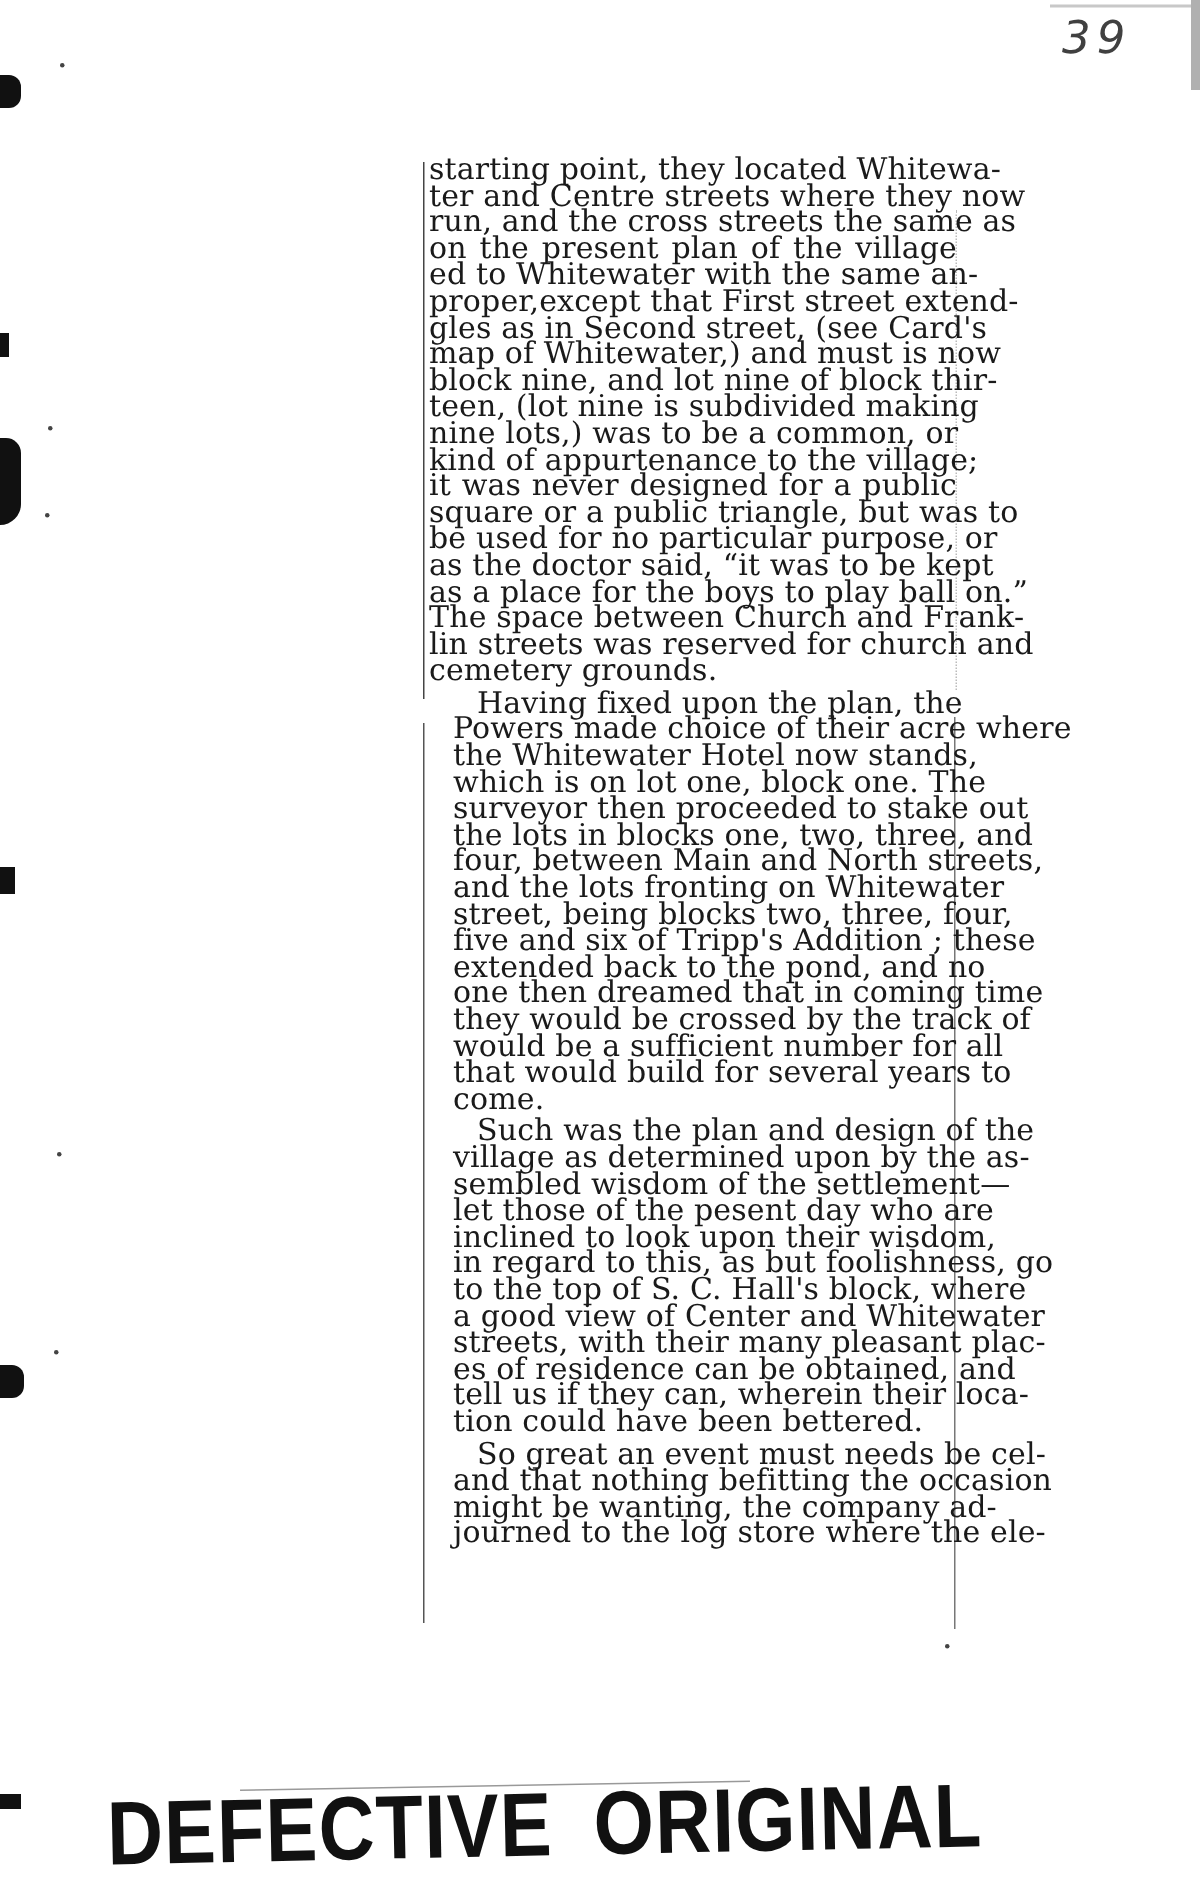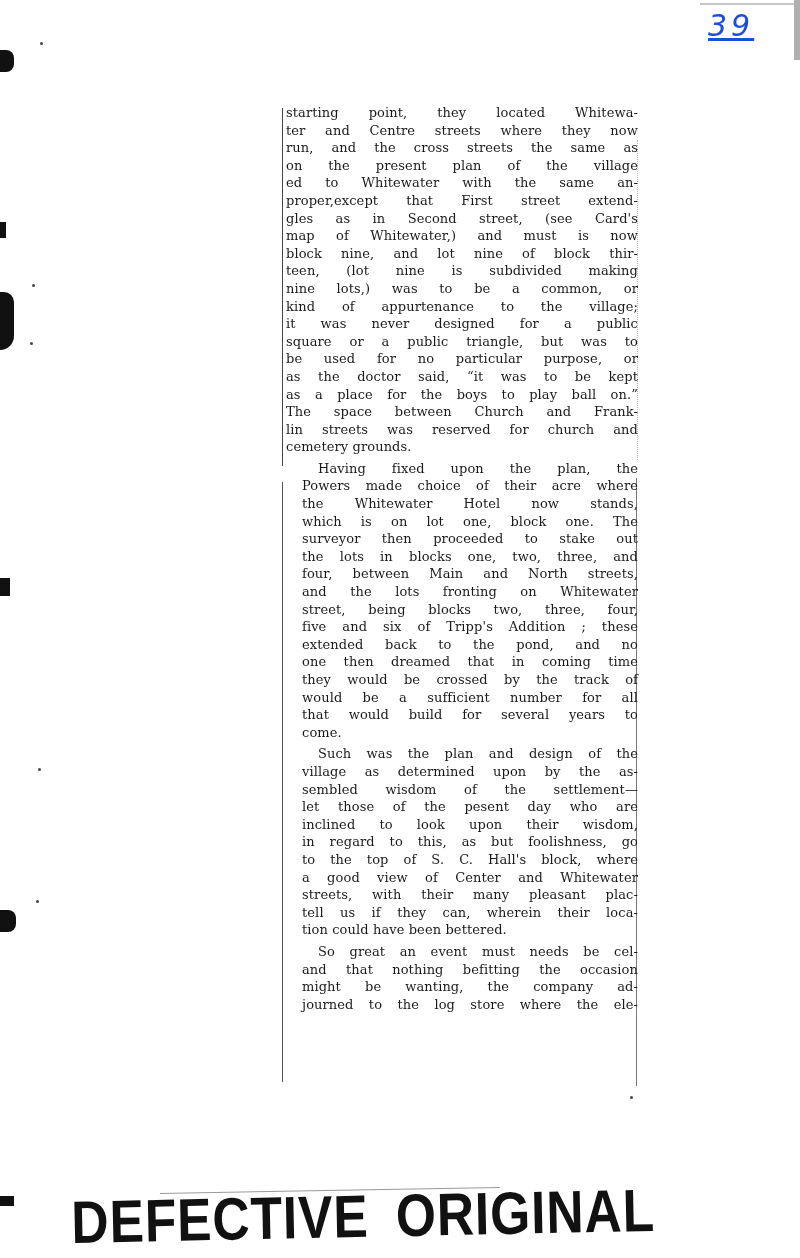--- a/index.html
+++ b/index.html
@@ -2,22 +2,22 @@
 <html><head>
   <meta charset="utf-8">
   <style>
     html, body { margin: 0; padding: 0; }
     body {
       width: 800px; height: 1258px; position: relative; overflow: hidden;
       background: #ffffff; font-family: "DejaVu Serif", serif; color: #1a1a1a;
     }
     .page-number {
       position: absolute; left: 708px; top: 8px;
-      font-family: "DejaVu Sans", sans-serif; font-size: 30px; color: #1d4ed8;
-      font-style: italic; letter-spacing: 4px; text-decoration: underline;
+      font-family: "DejaVu Sans", sans-serif; font-size: 30px; color: #404040;
+      font-style: italic; letter-spacing: 4px;
     }
     .top-rule {
       position: absolute; left: 700px; top: 3px; width: 100px; height: 2px; background: #c8c8c8;
     }
     .right-edge {
       position: absolute; left: 794px; top: 0; width: 6px; height: 60px; background: #b0b0b0;
     }
     .blot { position: absolute; background: #111; }
     .clipping {
       position: absolute; left: 286px; top: 104px; width: 352px; height: 988px;
@@ -29,21 +29,21 @@
       position: absolute; left: 282px; top: 482px; width: 1px; height: 600px; background: #555;
     }
     .col-rule-right {
       position: absolute; left: 636px; top: 478px; width: 1px; height: 608px; background: #777;
     }
     .col-rule-right-top {
       position: absolute; left: 636px; top: 140px; width: 1px; height: 320px;
       border-right: 1px dotted #bbb;
     }
     .article p {
-      margin: 0; font-size: 13px; line-height: 17.6px; text-align: justify;
+      margin: 0; font-size: 20px; line-height: 17.6px; text-align: justify;
       letter-spacing: 0.1px;
     }
     .article p.indent { text-indent: 16px; margin-top: 4px; }
     .article .line { display: block; white-space: nowrap; text-align-last: justify; text-align: justify; }
     .stamp {
       position: absolute; left: 72px; top: 1192px; width: 690px; height: 62px;
       transform: rotate(-1.2deg); transform-origin: left bottom;
     }
     .stamp-text {
       font-family: "Liberation Sans", sans-serif; font-weight: bold;
@@ -126,20 +126,21 @@
   <p class="indent">
     <span class="line" style="padding-left:16px;">Such was the plan and design of the</span>
     <span class="line">village as determined upon by the as-</span>
     <span class="line">sembled wisdom of the settlement—</span>
     <span class="line">let those of the pesent day who are</span>
     <span class="line">inclined to look upon their wisdom,</span>
     <span class="line">in regard to this, as but foolishness, go</span>
     <span class="line">to the top of S. C. Hall's block, where</span>
     <span class="line">a good view of Center and Whitewater</span>
     <span class="line">streets, with their many pleasant plac-</span>
+    <span class="line">es of residence can be obtained, and</span>
     <span class="line">tell us if they can, wherein their loca-</span>
     <span class="line" style="text-align-last:left;">tion could have been bettered.</span>
   </p>
   <p class="indent">
     <span class="line" style="padding-left:16px;">So great an event must needs be cel-</span>
     <span class="line">and that nothing befitting the occasion</span>
     <span class="line">might be wanting, the company ad-</span>
     <span class="line">journed to the log store where the ele-</span>
   </p>
 </div>

